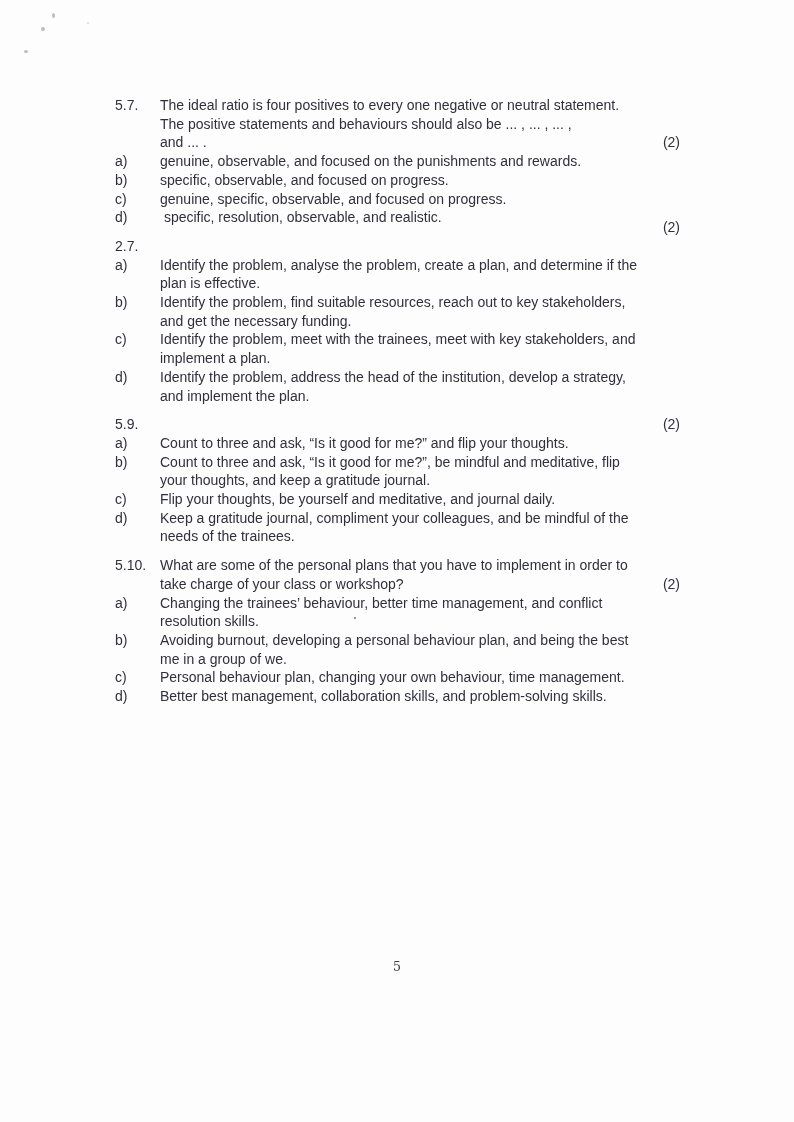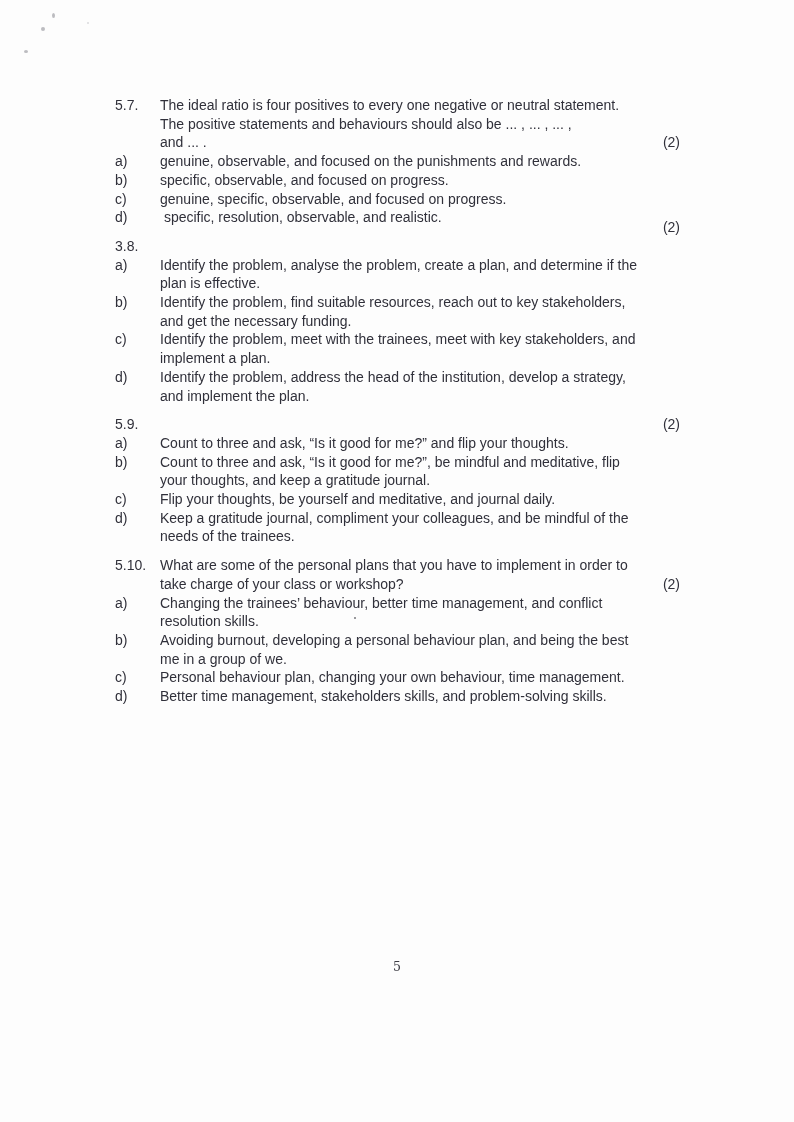--- a/index.html
+++ b/index.html
@@ -95,21 +95,21 @@
         <div class="col-text">genuine, specific, observable, and focused on progress.</div>
       </div>
       <div class="row">
         <div class="col-label">d)</div>
         <div class="col-text"> specific, resolution, observable, and realistic.</div>
       </div>
     </div>
 
     <div class="question">
       <div class="row">
-        <div class="col-label">3.8.</div>
+        <div class="col-label">2.7.</div>
         <div class="col-text"><span class="mark">(2)</span></div>
       </div>
       <div class="row">
         <div class="col-label">a)</div>
         <div class="col-text">Identify the problem, analyse the problem, create a plan, and determine if the
 plan is effective.</div>
       </div>
       <div class="row">
         <div class="col-label">b)</div>
         <div class="col-text">Identify the problem, find suitable resources, reach out to key stakeholders,
@@ -167,21 +167,21 @@
         <div class="col-label">b)</div>
         <div class="col-text">Avoiding burnout, developing a personal behaviour plan, and being the best
 me in a group of we.</div>
       </div>
       <div class="row">
         <div class="col-label">c)</div>
         <div class="col-text">Personal behaviour plan, changing your own behaviour, time management.</div>
       </div>
       <div class="row">
         <div class="col-label">d)</div>
-        <div class="col-text">Better time management, stakeholders skills, and problem-solving skills.</div>
+        <div class="col-text">Better best management, collaboration skills, and problem-solving skills.</div>
       </div>
     </div>
 
   </div>
 
   <div class="footer-page">5</div>
 
 </div>
 
 </body></html>

